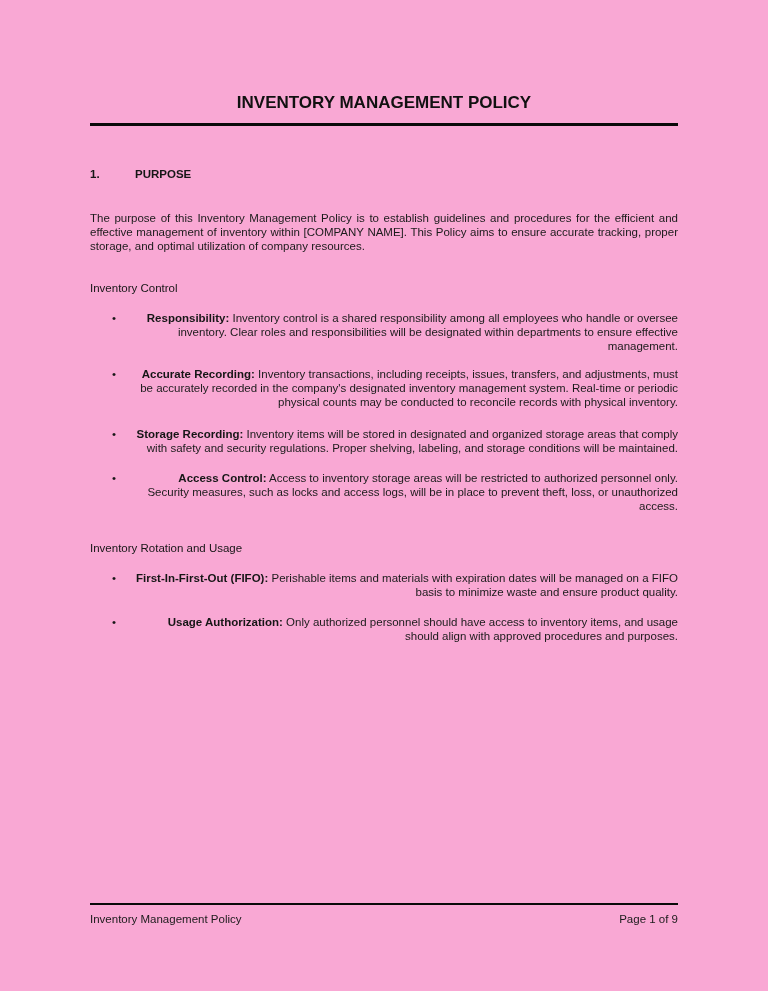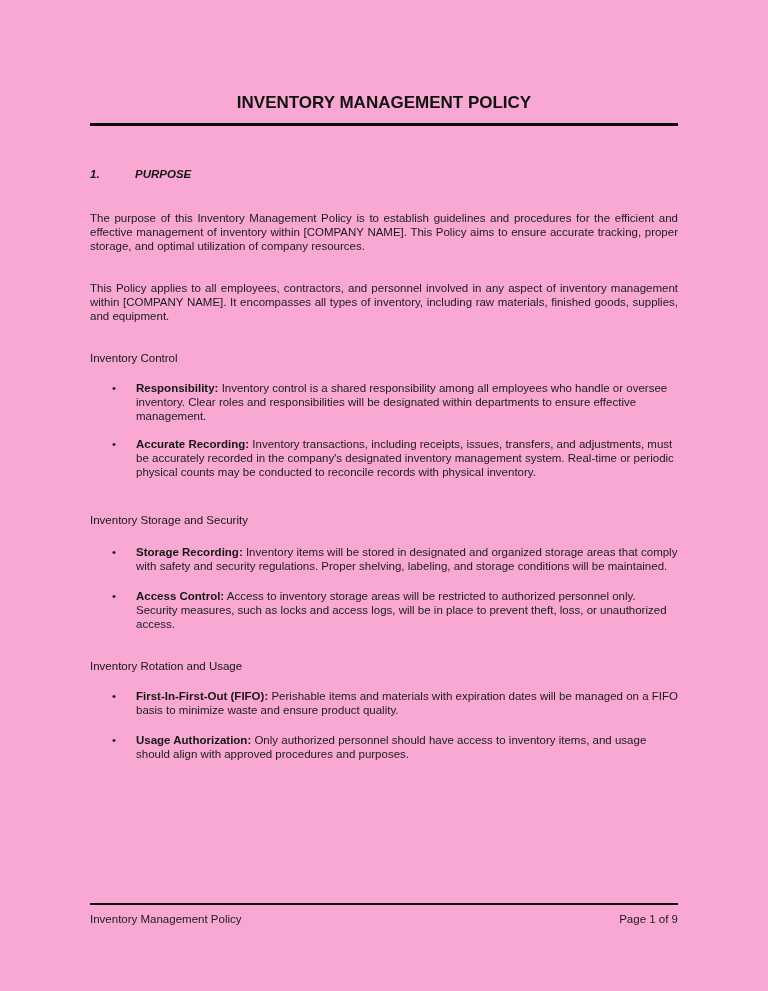--- a/index.html
+++ b/index.html
@@ -29,21 +29,20 @@
     color: #111111;
   }
   .title-rule {
     height: 3px;
     background: #0a0a0a;
     margin-top: 10px;
   }
   .sec-head {
     font-weight: bold;
     color: #161616;
-    font-style: italic;
   }
   .sec-num {
     display: inline-block;
     width: 45px;
   }
   .body-par {
     margin: 0;
     text-align: justify;
   }
   .sub-head {
@@ -54,21 +53,21 @@
     display: flex;
     padding-left: 22px;
   }
   .bullet-marker {
     flex: none;
     width: 24px;
     color: #161616;
   }
   .bullet-text {
     flex: 1;
-    text-align: left;
+    text-align: right;
   }
   .lead {
     font-weight: bold;
     color: #161616;
   }
   .mt-41 { margin-top: 41px; }
   .mt-34 { margin-top: 34px; }
   .mt-31 { margin-top: 31px; }
   .mt-30 { margin-top: 30px; }
   .mt-28 { margin-top: 28px; }
@@ -98,36 +97,34 @@
 <div class="page">
 
   <h1 class="doc-title">INVENTORY MANAGEMENT POLICY</h1>
   <div class="title-rule"></div>
 
   <div class="sec-head mt-41">
     <span class="sec-num">1.</span><span class="sec-title">PURPOSE</span>
   </div>
   <p class="body-par mt-30">The purpose of this Inventory Management Policy is to establish guidelines and procedures for the efficient and effective management of inventory within [COMPANY NAME]. This Policy aims to ensure accurate tracking, proper storage, and optimal utilization of company resources.</p>
 
-  <p class="body-par mt-28">This Policy applies to all employees, contractors, and personnel involved in any aspect of inventory management within [COMPANY NAME]. It encompasses all types of inventory, including raw materials, finished goods, supplies, and equipment.</p>
 
 
   <div class="sub-head mt-28">Inventory Control</div>
 
   <div class="bullet mt-16">
     <span class="bullet-marker">•</span>
     <div class="bullet-text"><span class="lead">Responsibility:</span><span> Inventory control is a shared responsibility among all employees who handle or oversee inventory. Clear roles and responsibilities will be designated within departments to ensure effective management.</span></div>
   </div>
 
   <div class="bullet mt-14">
     <span class="bullet-marker">•</span>
     <div class="bullet-text"><span class="lead">Accurate Recording:</span><span> Inventory transactions, including receipts, issues, transfers, and adjustments, must be accurately recorded in the company's designated inventory management system. Real-time or periodic physical counts may be conducted to reconcile records with physical inventory.</span></div>
   </div>
 
-  <div class="sub-head mt-34">Inventory Storage and Security</div>
 
   <div class="bullet mt-18">
     <span class="bullet-marker">•</span>
     <div class="bullet-text"><span class="lead">Storage Recording:</span><span> Inventory items will be stored in designated and organized storage areas that comply with safety and security regulations. Proper shelving, labeling, and storage conditions will be maintained.</span></div>
   </div>
 
   <div class="bullet mt-16">
     <span class="bullet-marker">•</span>
     <div class="bullet-text"><span class="lead">Access Control:</span><span> Access to inventory storage areas will be restricted to authorized personnel only. Security measures, such as locks and access logs, will be in place to prevent theft, loss, or unauthorized access.</span></div>
   </div>

